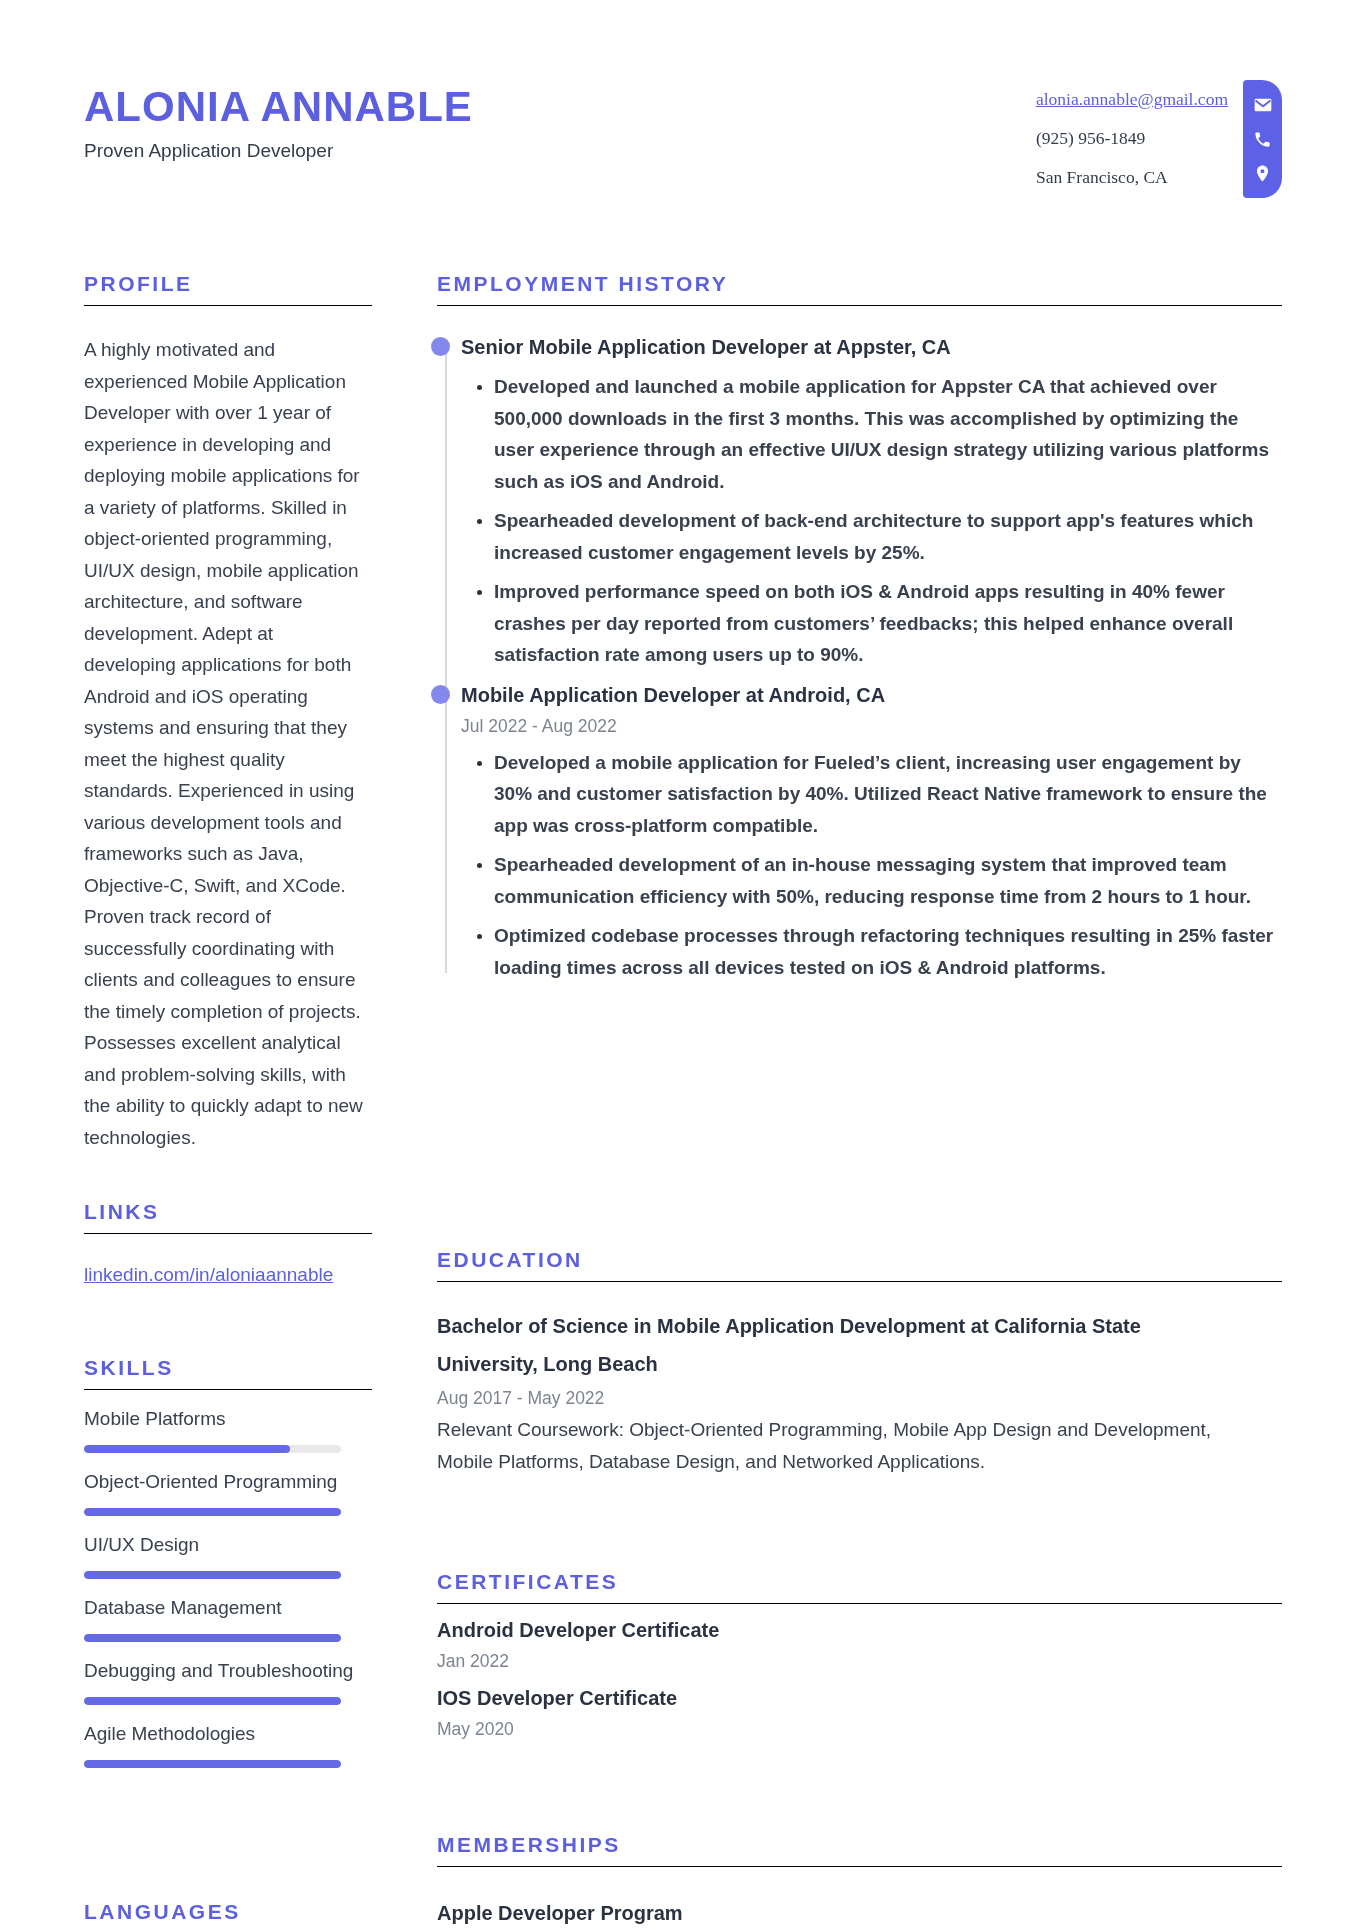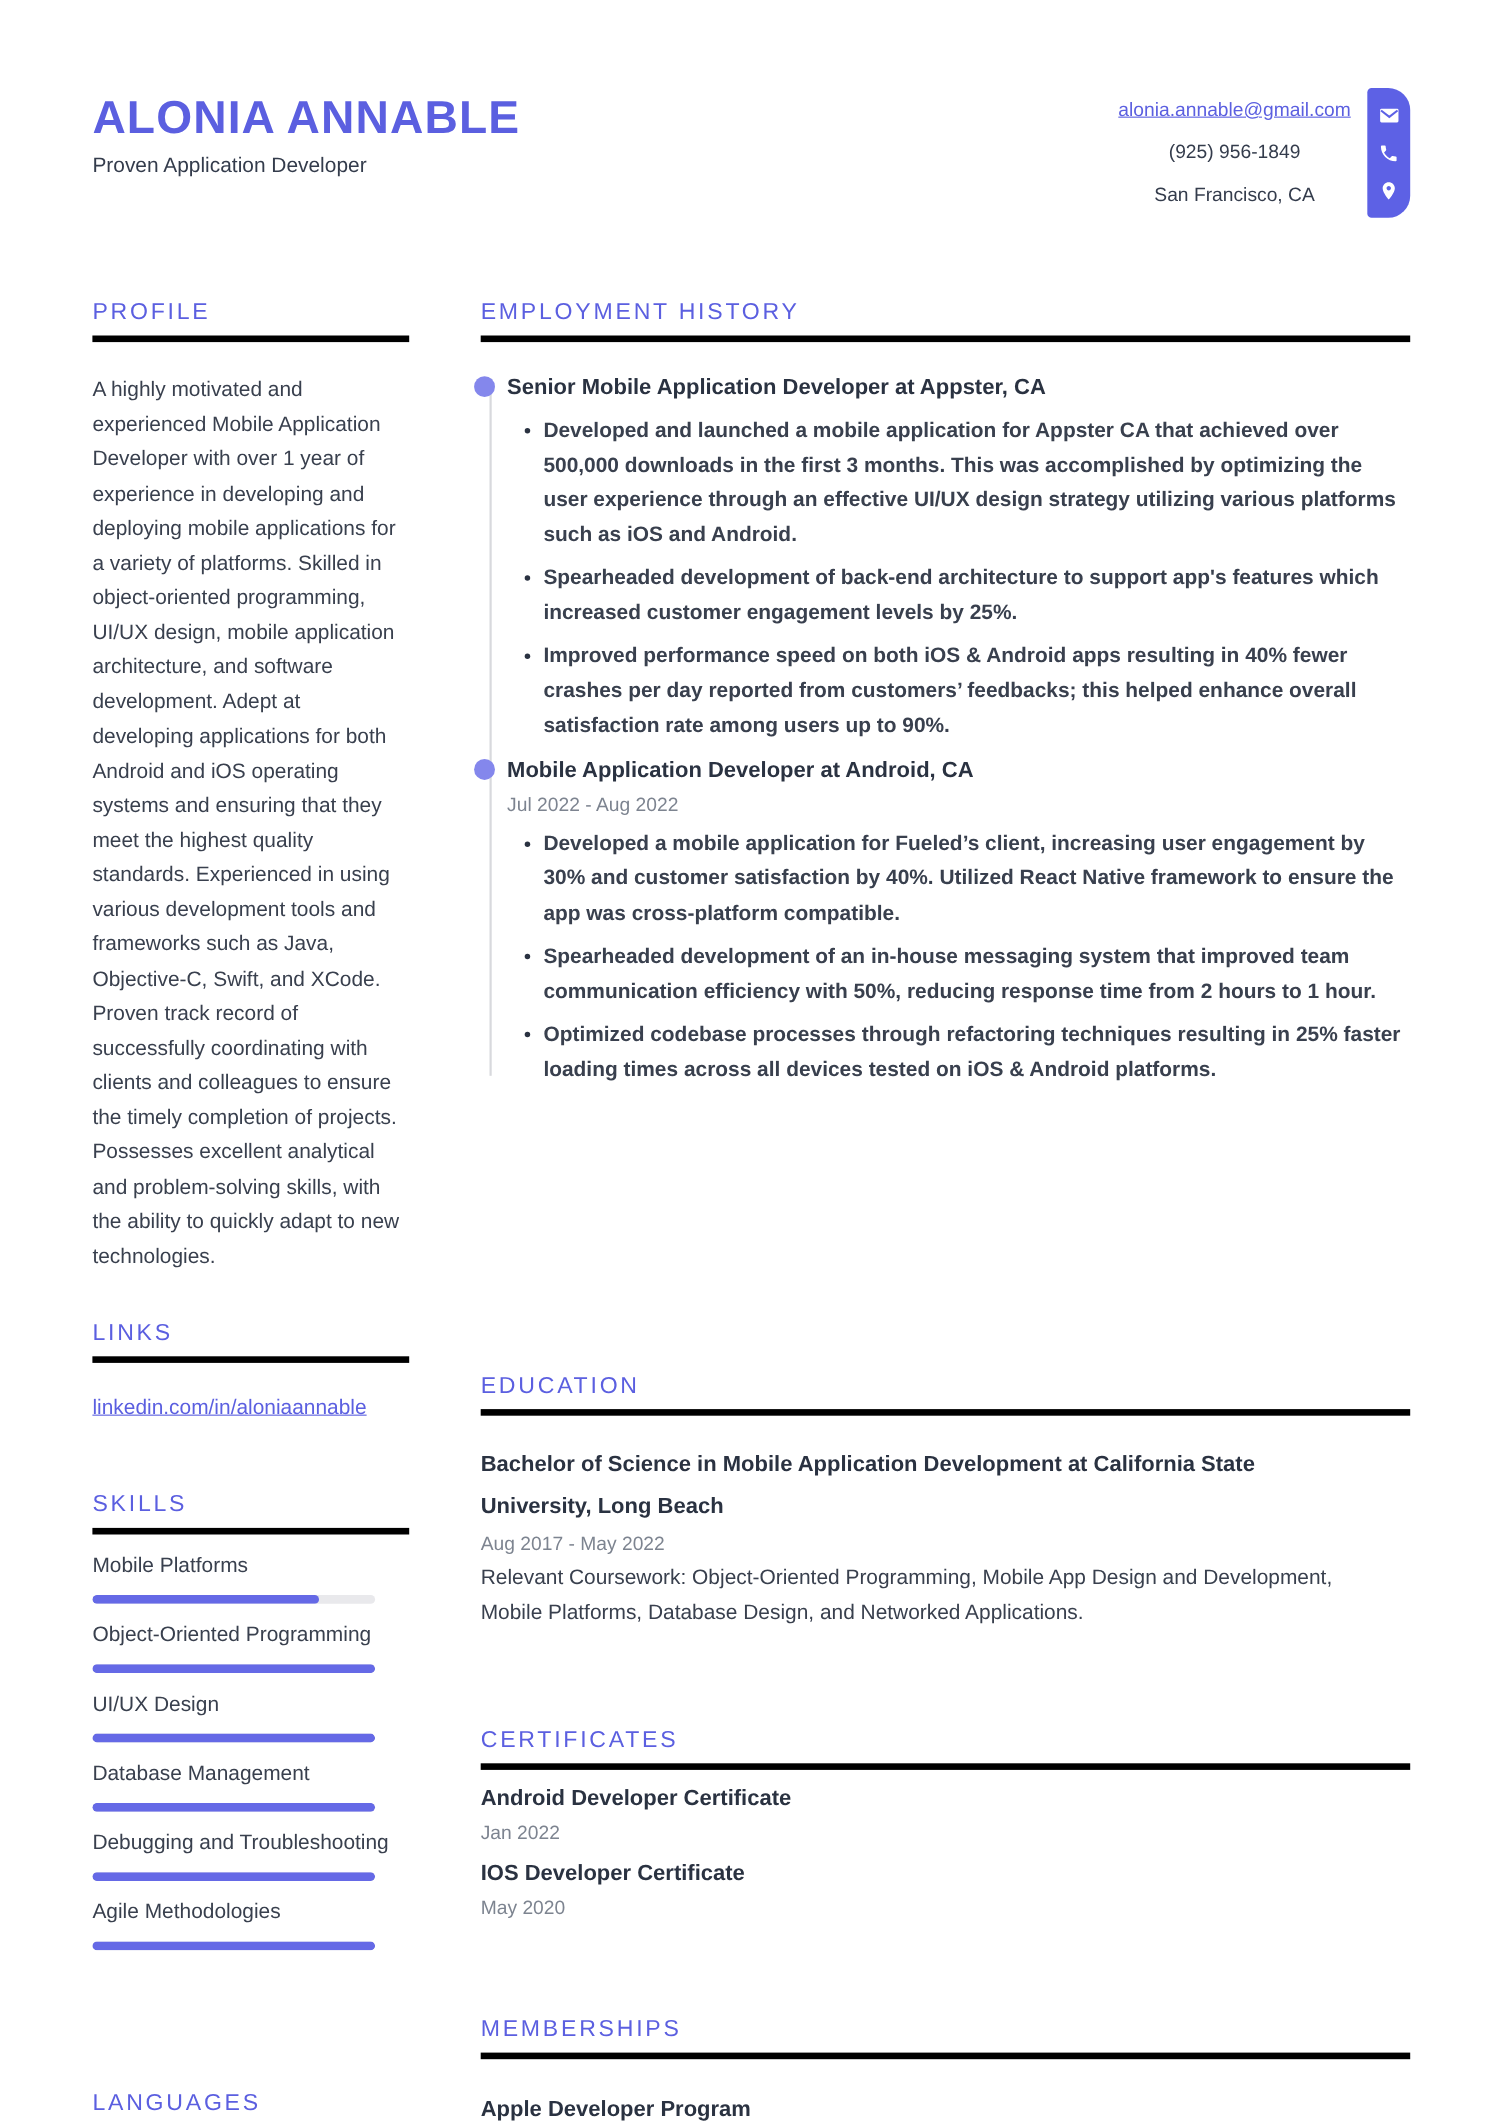--- a/index.html
+++ b/index.html
@@ -11,36 +11,36 @@
   .name {
     position:absolute; left:84px; top:84px;
     font-size:42px; font-weight:700; letter-spacing:1px; color:#5b5fe0;
     line-height:46px;
   }
   .subtitle {
     position:absolute; left:84px; top:140px;
     font-size:19px; color:#343c4c; line-height:22px;
   }
   .contact {
-    position:absolute; right:138px; top:80px; text-align:center;
-    font-size:17.5px; line-height:39px; color:#343c4c; white-space:nowrap;
+    position:absolute; right:138px; top:80px; text-align:left;
+    font-size:17.5px; line-height:39px; color:#343c4c; white-space:nowrap;font-family:Liberation Serif, serif;
   }
   .contact a { color:#5b5fe0; text-decoration:underline; cursor:pointer; }
   .iconbar {
     position:absolute; left:1243px; top:80px; width:39px; height:118px;
     background:#5d61e5; border-radius:4px 20px 20px 4px;
     display:flex; flex-direction:column; align-items:center; justify-content:space-evenly;
   }
   .iconbar svg { display:block; }
   
   .sec { position:absolute; }
   .sec h2 {
-    margin:0; font-size:21px; font-weight:400; letter-spacing:2.5px;
+    margin:0; font-size:21px; font-weight:700; letter-spacing:2.5px;
     color:#5b5fe0; line-height:23px; padding-bottom:10px;
-    border-bottom:6px solid #000000;
+    border-bottom:1px solid #000000;
   }
   
   .profile-text { margin:28px 0 0; width:280px; font-size:19px; line-height:31.5px; color:#39404e; }
   .link-item {
     display:inline-block; margin-top:30px; font-size:19px; color:#5b5fe0;
     text-decoration:underline; cursor:pointer;
   }
   .skills-list { margin-top:4px; }
   .skill { margin-top:18px; }
   .skill-name { font-size:19px; line-height:22px; color:#39404e; }

